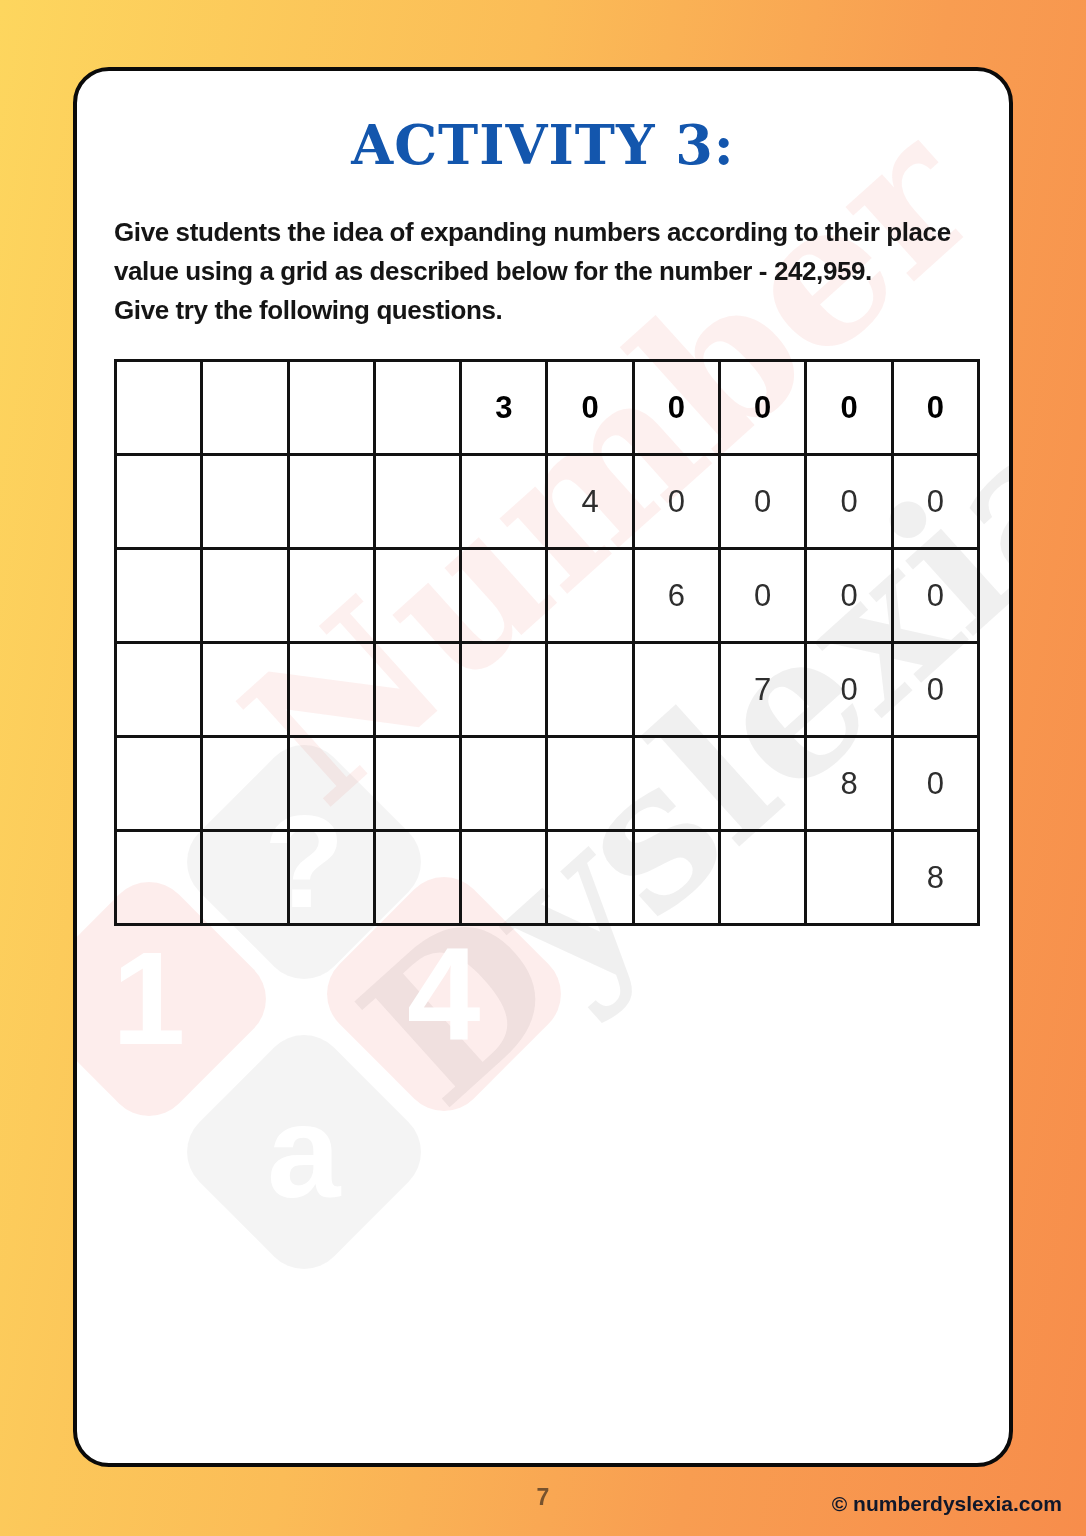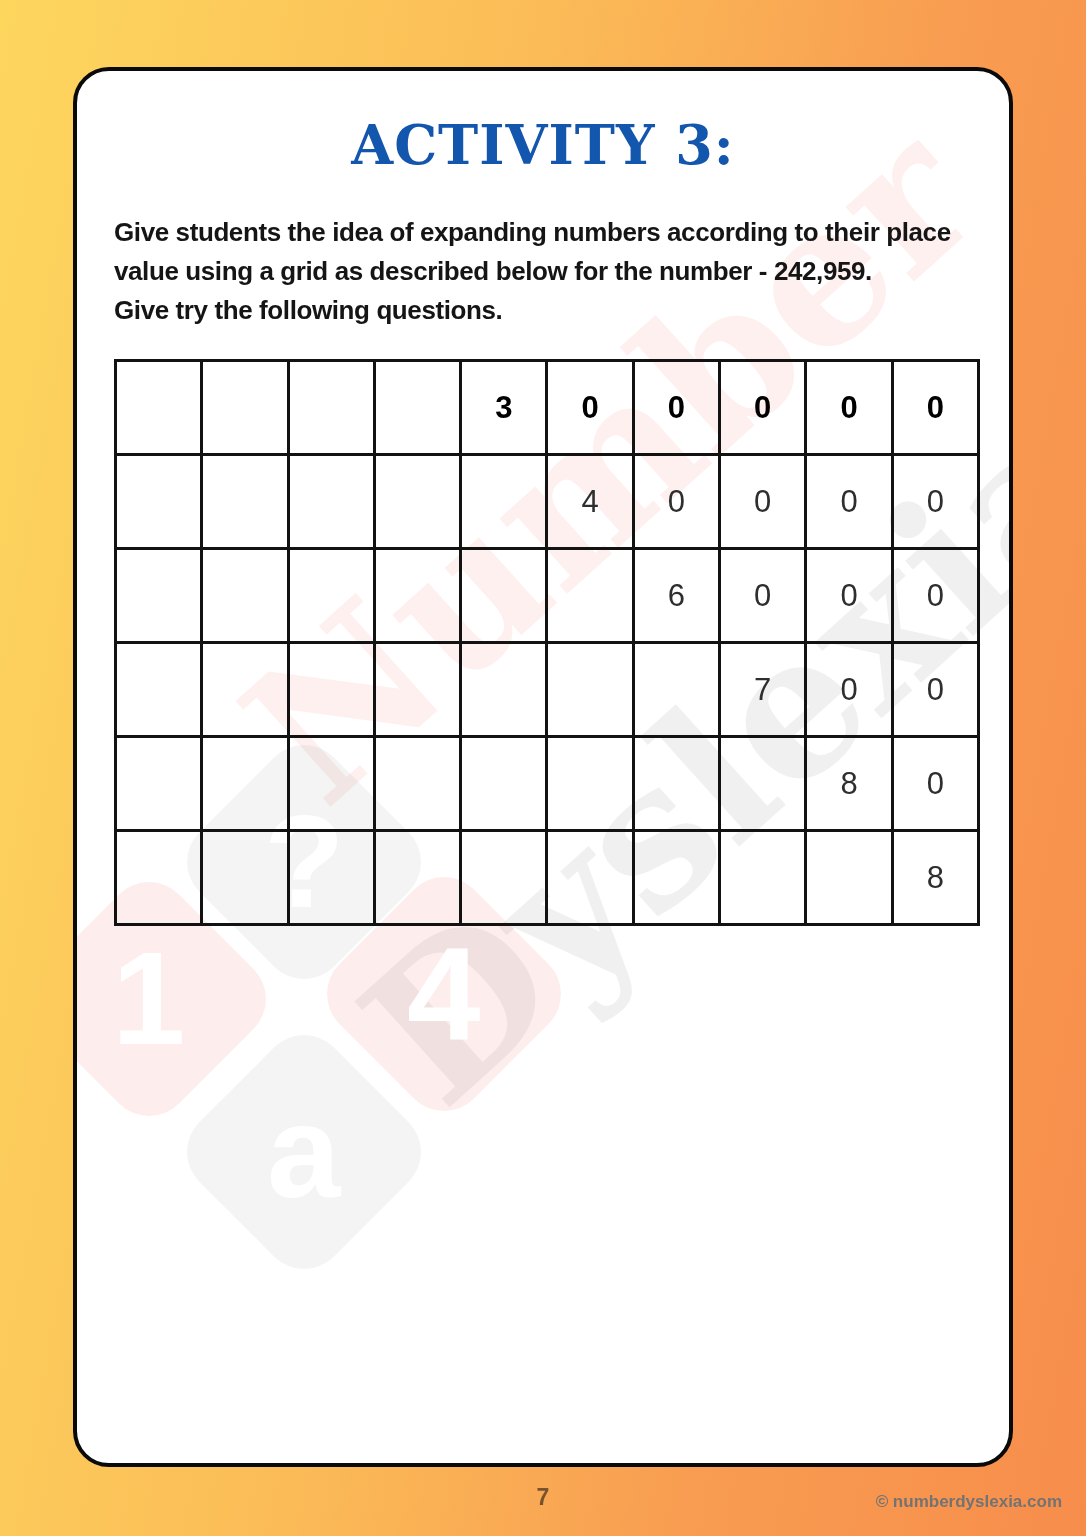--- a/index.html
+++ b/index.html
@@ -69,21 +69,21 @@
   ul.questions li::before{
     content:"\2022";display:inline-block;width:36px;font-size:36px;color:#111;
   }
   
   .page-num{
     position:absolute;left:0;right:0;top:1484px;text-align:center;
     font-weight:bold;font-size:23px;color:#77522D;
   }
   .copyright{
     position:absolute;right:24px;top:1492px;
-    font-weight:bold;font-size:17px;color:#737373;
+    font-weight:bold;font-size:21px;color:#0f172a;
   }
 </style>
 </head>
 <body>
 
 <div class="card">
 
   <div class="wm wm-number">Number</div>
   <div class="wm wm-dyslexia">Dyslexia</div>
   <div id="wm-tiles">

